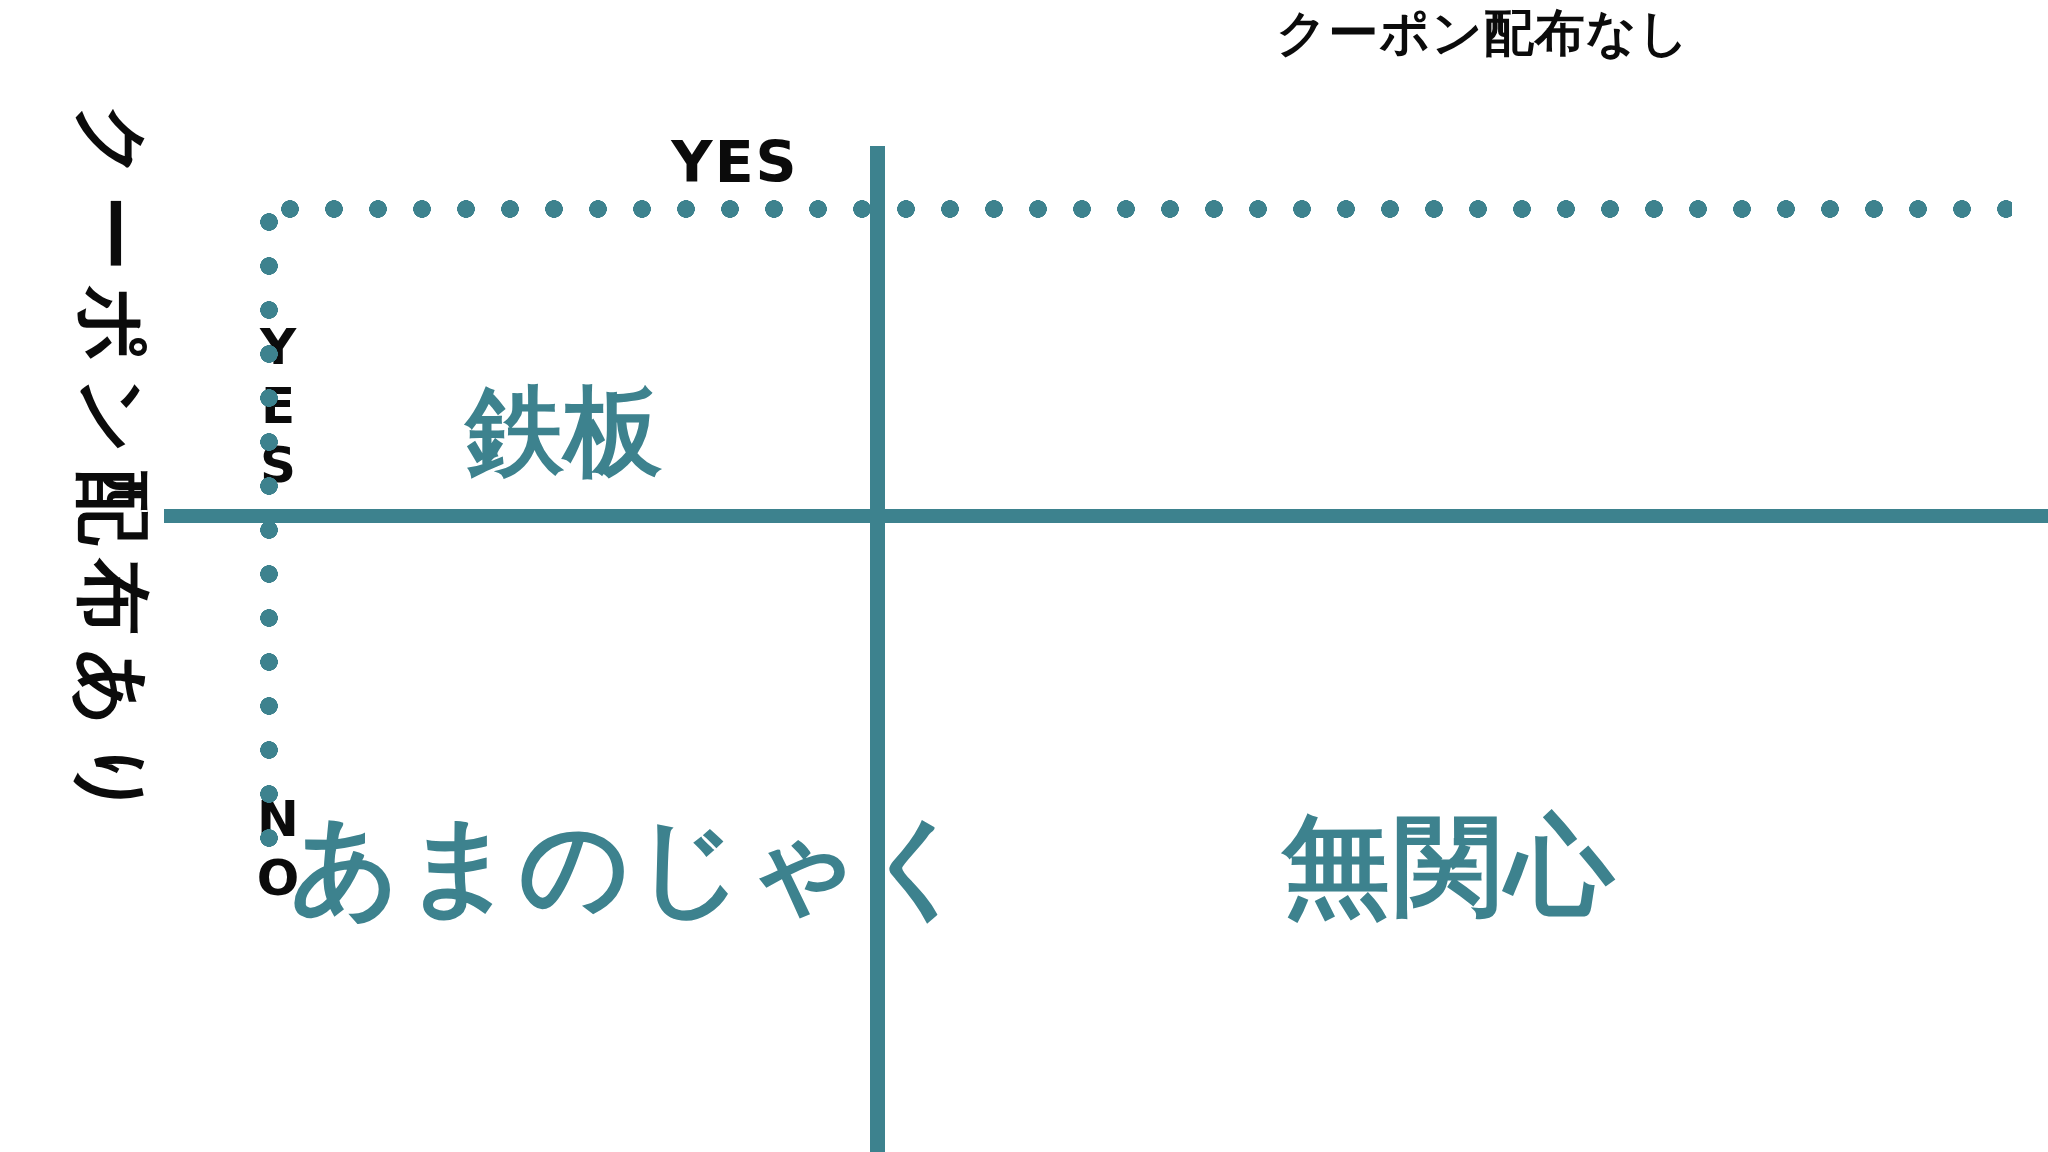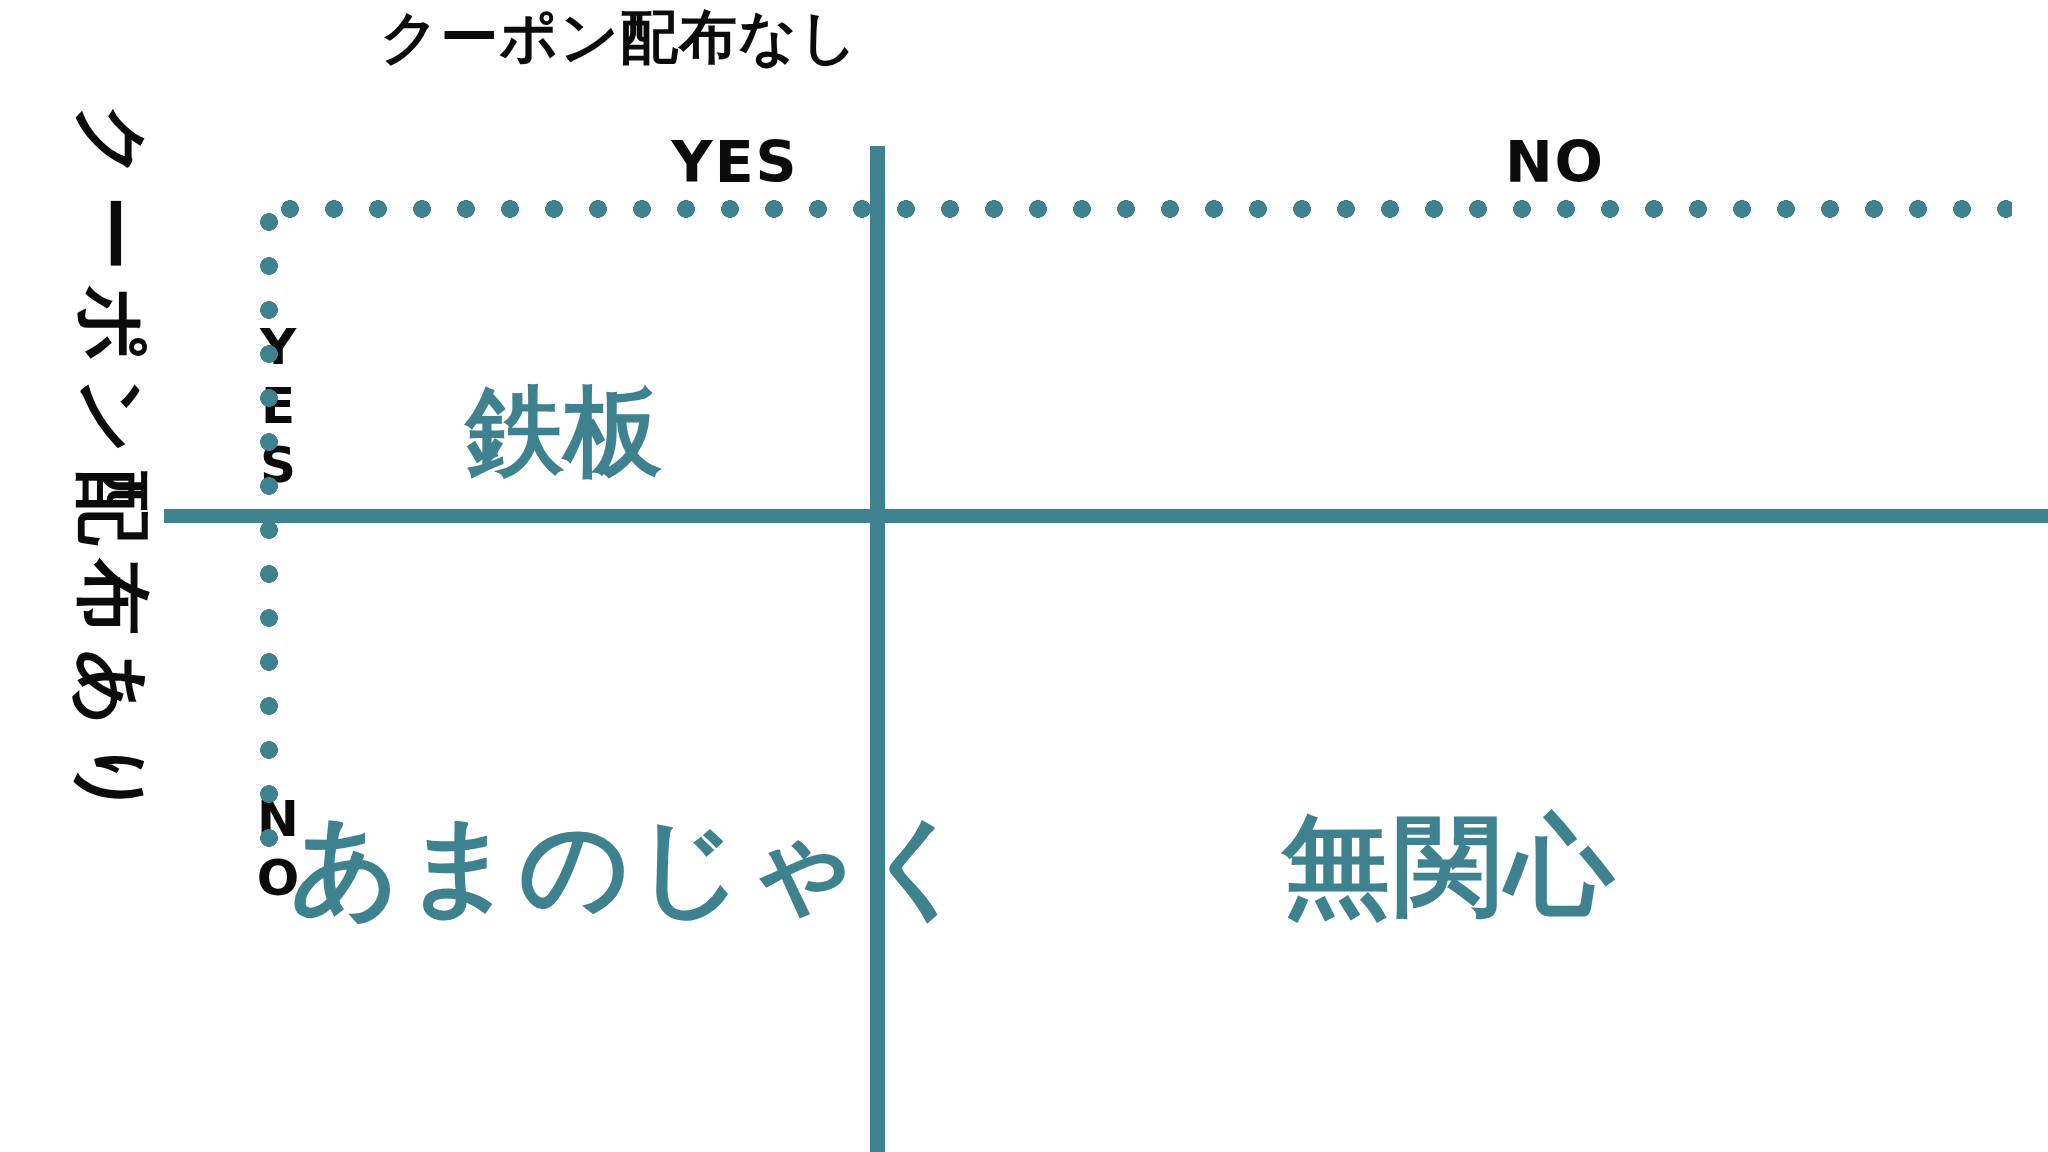--- a/index.html
+++ b/index.html
@@ -20,22 +20,22 @@
     height: 1152px;
     background: #ffffff;
   }
 
   
   .top-title {
     position: absolute;
     left: 380px;
     top: 8px;
     width: 1310px;
-    text-align: left;
-    font-size: 58px;
+    text-align: right;
+    font-size: 50px;
     font-weight: 700;
     color: #0b0b0b;
     letter-spacing: 1px;
     line-height: 1.0;
     white-space: nowrap;
   }
 
   
   .col-head {
     position: absolute;
@@ -140,21 +140,20 @@
   .quad.br { left: 1000px; top: 812px;  width: 900px; font-size: 108px; letter-spacing: 4px; }
 </style>
 </head>
 <body>
 
 <div id="stage">
 
   <div class="top-title">クーポン配布なし</div>
 
   <div class="col-head yes">YES</div>
-  <div class="col-head no">NO</div>
 
   <div class="left-title">クーポン配布あり</div>
 
   <div class="row-head yes">
     <span>Y</span>
     <span>E</span>
     <span>S</span>
   </div>
   <div class="row-head no">
     <span>N</span>

